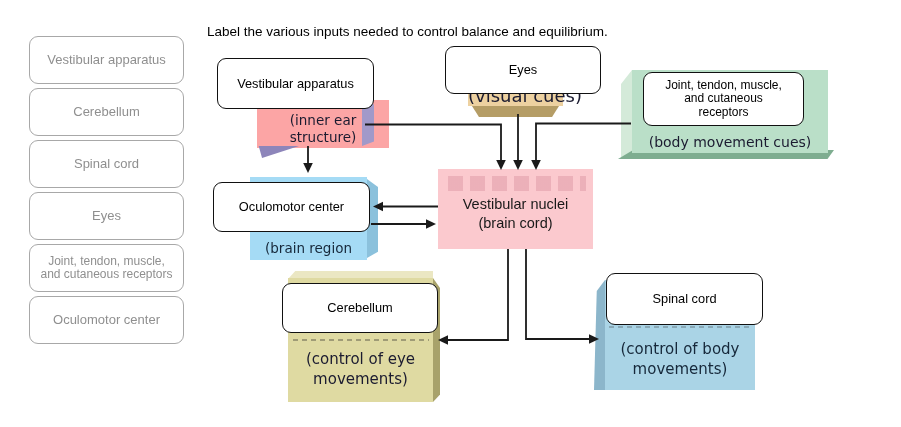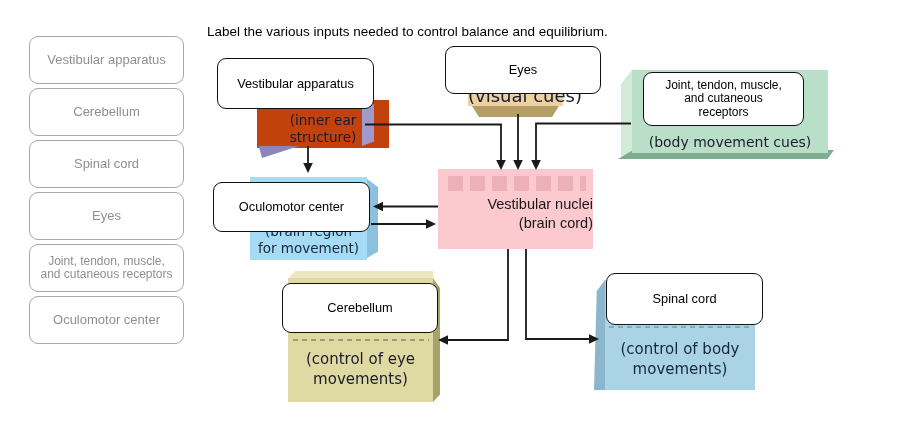--- a/index.html
+++ b/index.html
@@ -18,41 +18,41 @@
   .bank-item.small{font-size:12px;line-height:13.5px;}
   .bank-item span{max-width:140px;}
   
   .title{position:absolute;left:207px;top:24px;width:600px;font-size:13.5px;color:#000;}
   
   .art{position:absolute;box-sizing:border-box;}
   .cap{
     position:absolute;left:0;right:0;text-align:center;
     font-family:"DejaVu Sans",sans-serif;color:#1b1b30;
   }
-  .purple-box{left:257px;top:100px;width:132px;height:48px;background:#c2410c;padding-left:12px;}
+  .purple-box{left:257px;top:100px;width:132px;height:48px;background:#fca5a5;padding-left:12px;}
   .purple-bevel{left:362px;top:100px;width:12px;height:46px;background:#a199c9;
     clip-path:polygon(0 0,100% 10%,100% 90%,0 100%);}
   .purple-fold{left:257px;top:146px;width:42px;height:12px;background:#8d85ba;
     clip-path:polygon(4% 0,100% 0,12% 100%);}
   .purple-box .cap{bottom:3px;font-size:13.5px;line-height:16.5px;}
   .tan-box{left:468px;top:80px;width:95px;height:26px;background:#edd1a0;}
   .tan-bevel{left:472px;top:106px;width:87px;height:11px;background:#b59d66;
     clip-path:polygon(0 0,100% 0,92% 100%,8% 100%);}
   .tan-box .cap{bottom:0px;font-size:18px;white-space:nowrap;}
   .green-box{left:632px;top:70px;width:196px;height:83px;background:#badfc8;}
   .green-bevel{left:621px;top:70px;width:11px;height:88px;background:#d4ead9;
     clip-path:polygon(100% 0,0 16%,0 100%,100% 94%);}
   .green-shadow{left:618px;top:150px;width:216px;height:9px;background:#7ead90;
     clip-path:polygon(0 100%,7% 0,100% 0,97% 100%);}
   .green-box .cap{bottom:3px;font-size:14px;margin-top:44px;}
   .pink-box{left:438px;top:169px;width:155px;height:80px;background:#fbc9ce;}
   .pink-ghost{position:absolute;left:10px;top:7px;width:138px;height:15px;
     background:repeating-linear-gradient(90deg,rgba(205,125,140,.32) 0 15px,rgba(205,125,140,0) 15px 22px);
     filter:blur(.7px);}
-  .pink-text{position:absolute;left:0;right:0;top:26px;text-align:right;
+  .pink-text{position:absolute;left:0;right:0;top:26px;text-align:center;
     font-size:14.5px;line-height:19px;color:#191919;}
   .blue-box{left:250px;top:177px;width:117px;height:83px;background:#a5dbf5;}
   .blue-bevel{left:367px;top:179px;width:11px;height:79px;background:#8bc1dc;
     clip-path:polygon(0 0,100% 10%,100% 92%,0 100%);}
   .blue-box .cap{bottom:3px;font-size:13.5px;line-height:17px;color:#16283a;}
   .khaki-box{left:288px;top:278px;width:145px;height:124px;background:#dfdaa2;}
   .khaki-bevel{left:288px;top:271px;width:145px;height:8px;background:#ebe7c3;
     clip-path:polygon(5% 0,100% 0,100% 100%,0 100%);}
   .khaki-edge{left:433px;top:278px;width:7px;height:124px;background:#a8a26b;
     clip-path:polygon(0 0,100% 8%,100% 94%,0 100%);}
@@ -122,21 +122,21 @@
     <div class="cap">(body movement cues)</div>
   </div>
 
   <div class="art pink-box">
     <div class="pink-ghost"></div>
     <div class="pink-text"><span>Vestibular nuclei</span><br><span>(brain cord)</span></div>
   </div>
 
   <div class="art blue-bevel"></div>
   <div class="art blue-box">
-    <div class="cap"><span>(brain region</span><br><span>for movement)</span></div>
+    <div class="cap"><span>(brain region</span><br></div>
   </div>
 
   <div class="art khaki-bevel"></div>
   <div class="art khaki-edge"></div>
   <div class="art khaki-box">
     <div class="cap"><span>(control of eye</span><br><span>movements)</span></div>
   </div>
 
   <div class="art lblue-bevel"></div>
   <div class="art lblue-box">

